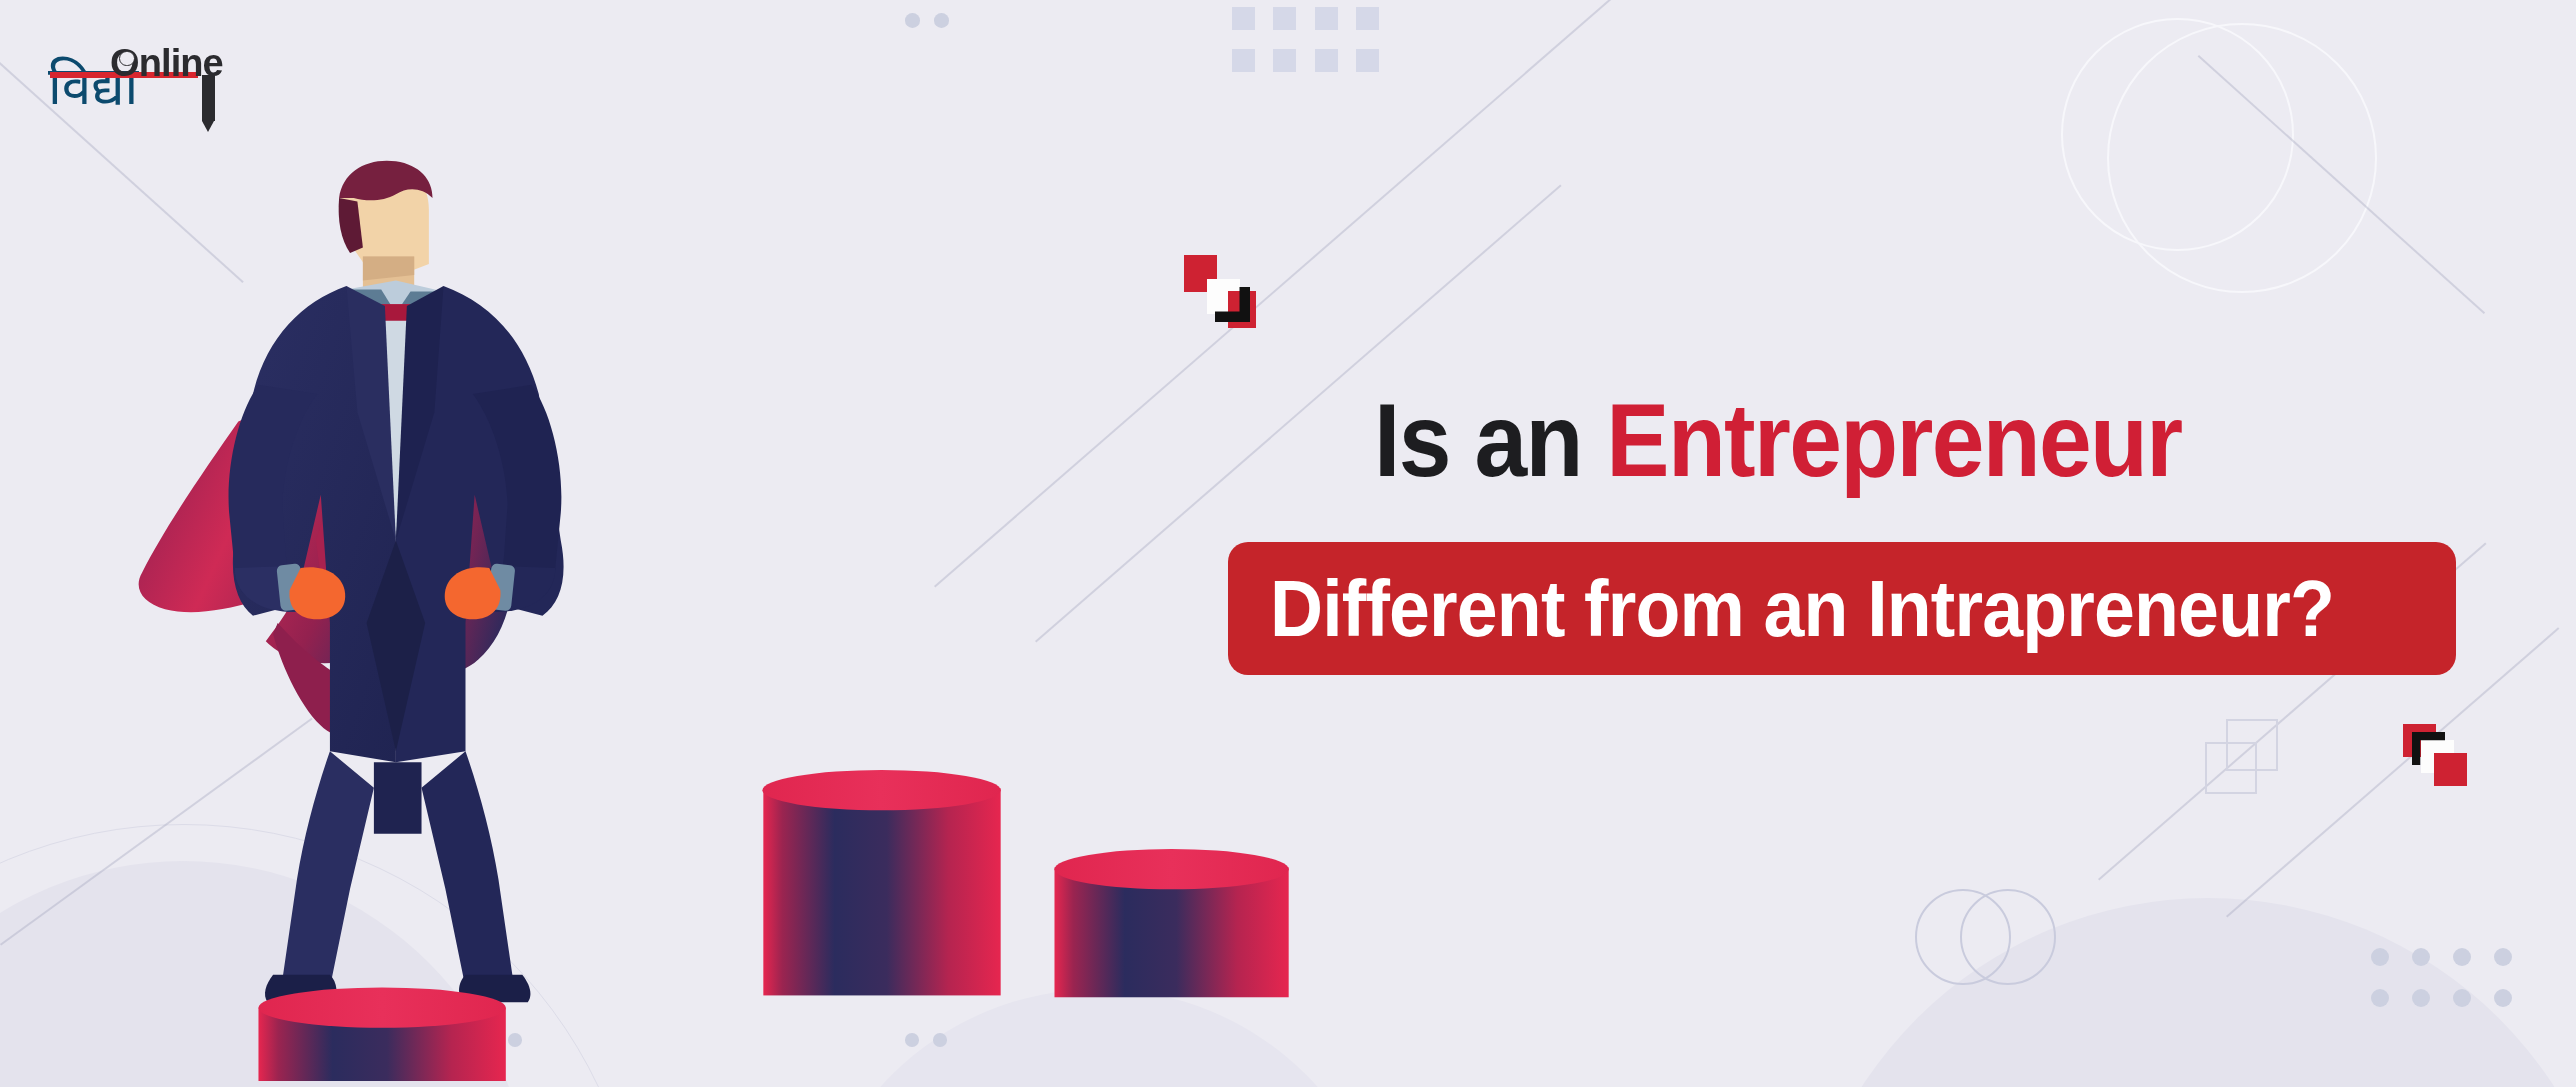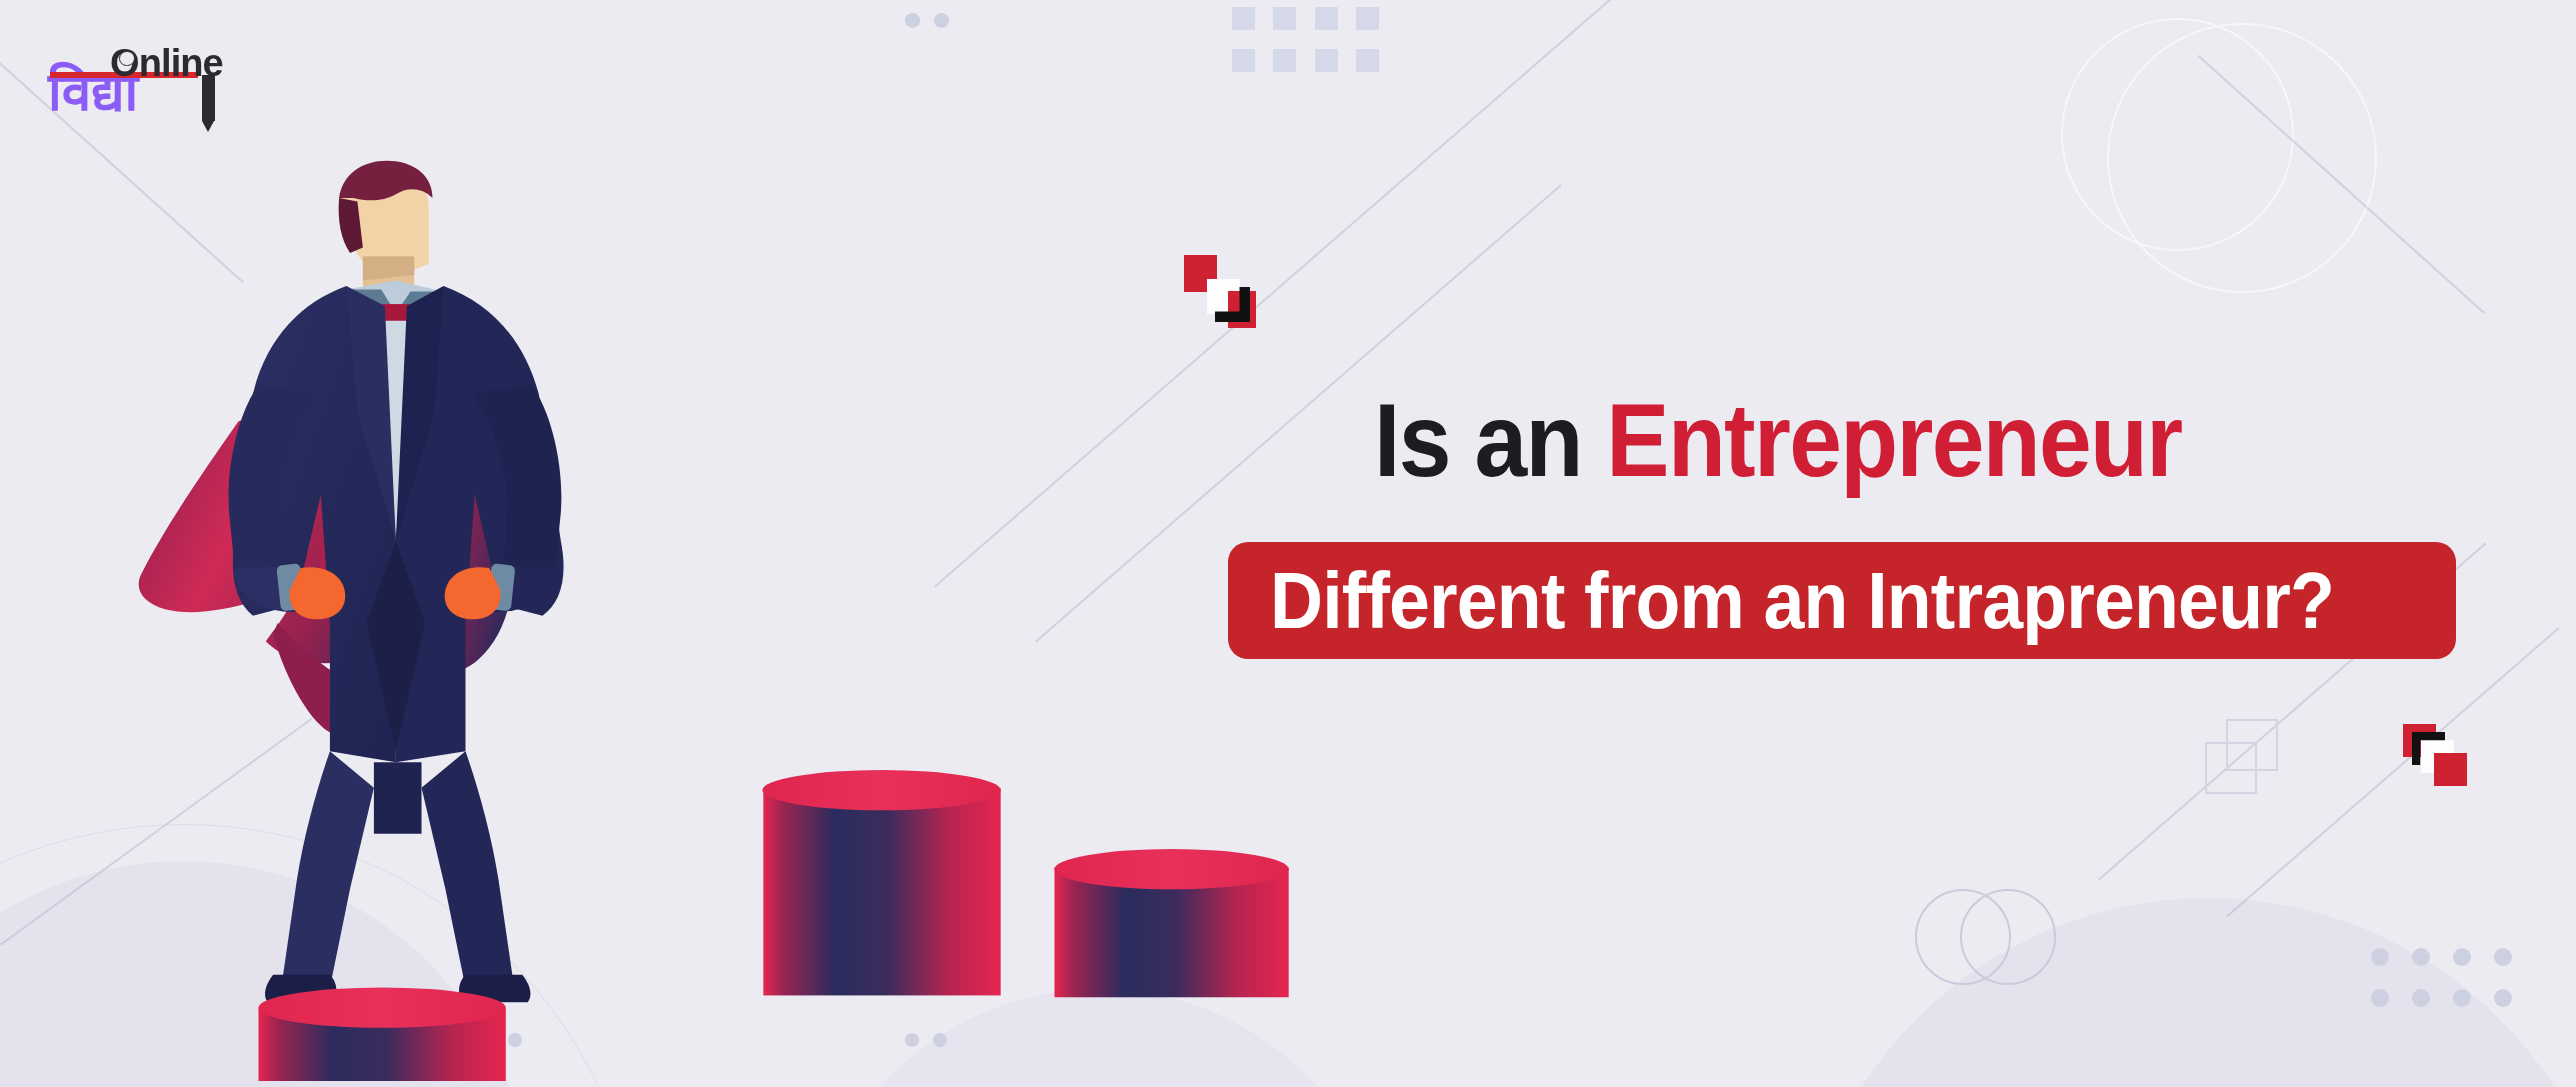--- a/index.html
+++ b/index.html
@@ -45,22 +45,22 @@
     position:absolute;left:62px;top:18.3px;
     font-size:38px;font-weight:bold;color:#2b2b2f;
     letter-spacing:-0.9px;
     font-family:"Liberation Sans", sans-serif;
   }
   .logo-odot{
     position:absolute;left:71px;top:26.6px;width:13.7px;height:13.7px;
     border-radius:50%;background:#ecebf2;border:1.8px solid #2b2b2f;
   }
   .logo-vidya{
-    position:absolute;left:0px;top:41px;
-    font-size:53px;font-weight:bold;color:#8b5cf6;
+    position:absolute;left:0px;top:35px;
+    font-size:53px;font-weight:normal;color:#0c4a6e;
     line-height:1;
     font-family:"Liberation Sans", sans-serif;
   }
   .logo-bar{
     position:absolute;left:1.8px;top:48px;width:148px;height:6.4px;background:#d8262f;
   }
   .logo-pencil{
     position:absolute;left:154px;top:51px;width:13px;height:46px;
     background:#2b2b2f;
   }
@@ -79,21 +79,21 @@
     transform:scaleX(.92);transform-origin:left center;
   }
   .hl-dark{color:#1d1d20;}
   .hl-red{color:#d01f35;}
   .subpill{
     position:absolute;left:1228px;top:542px;
     height:117px;
     background:#c5242a;
     border-radius:20px;
     display:flex;align-items:center;
-    padding:0 42px;
+    padding:8px 42px;
   }
   .subpill span{
     color:#ffffff;font-size:79px;font-weight:bold;
     letter-spacing:-0.9px;white-space:nowrap;
     font-family:"Liberation Sans", sans-serif;
     transform:scaleX(.93);transform-origin:left center;
     display:inline-block;
   }
   
   .hero{position:absolute;left:55px;top:110px;width:1301px;height:971px;}

